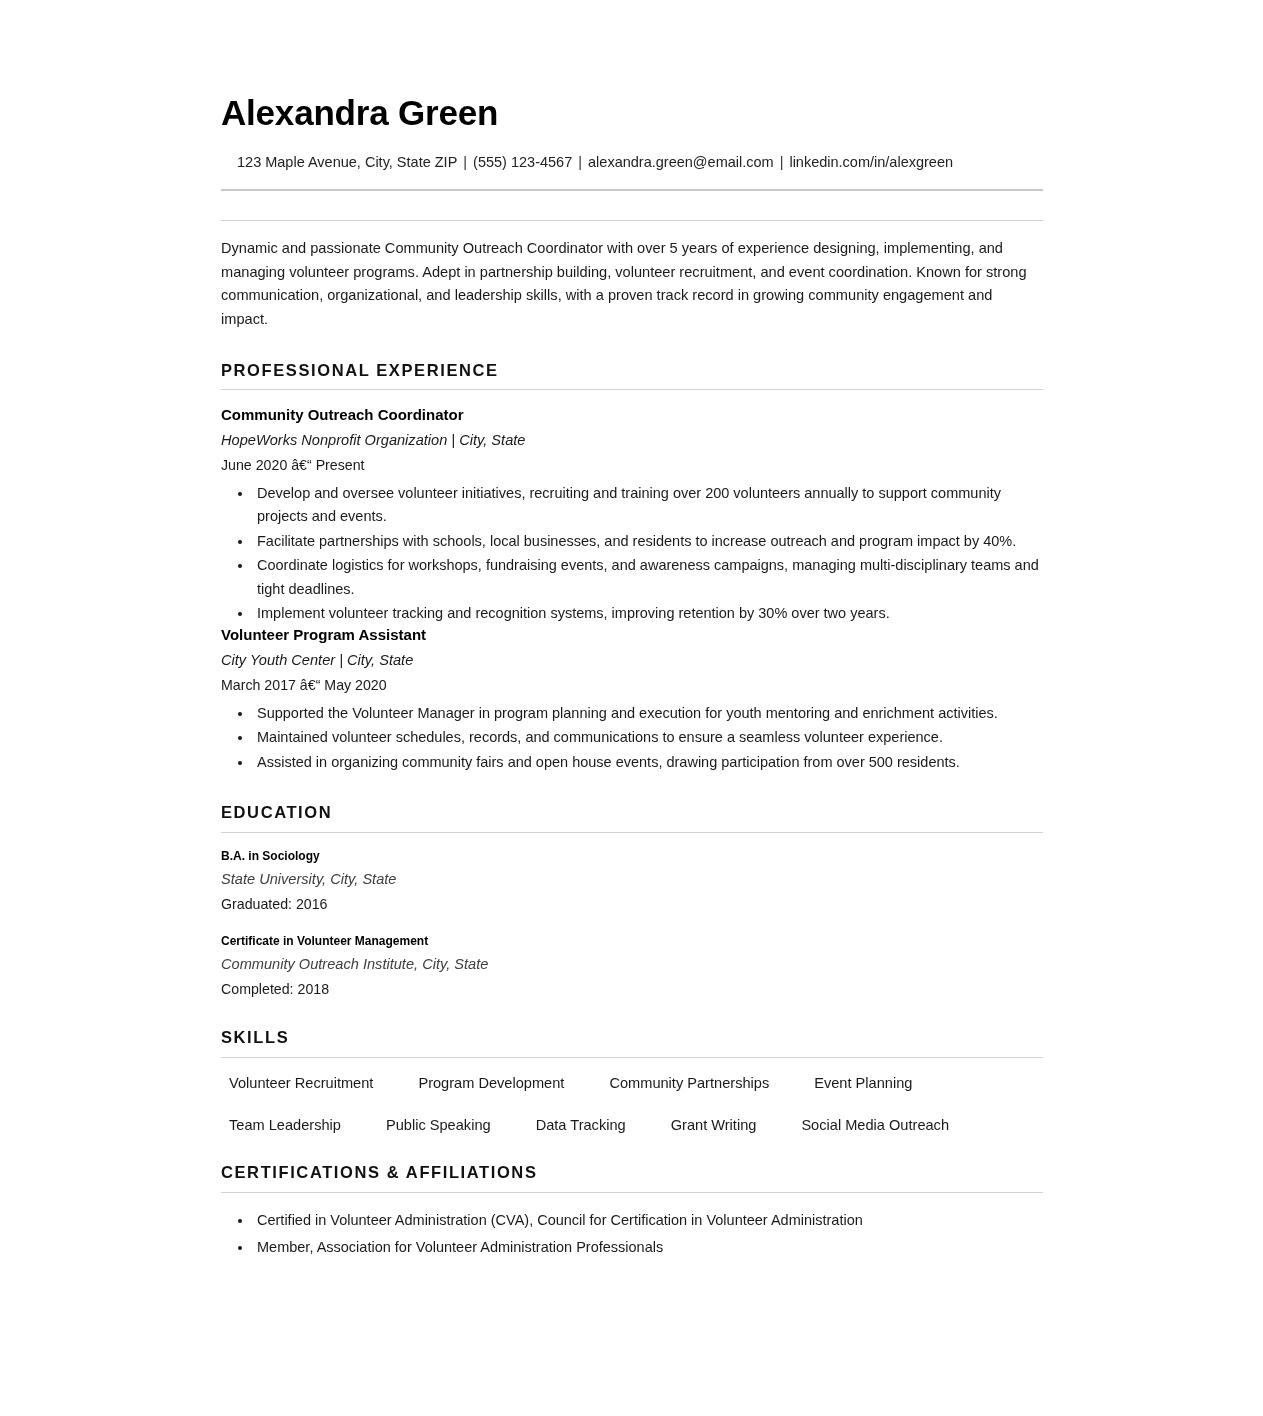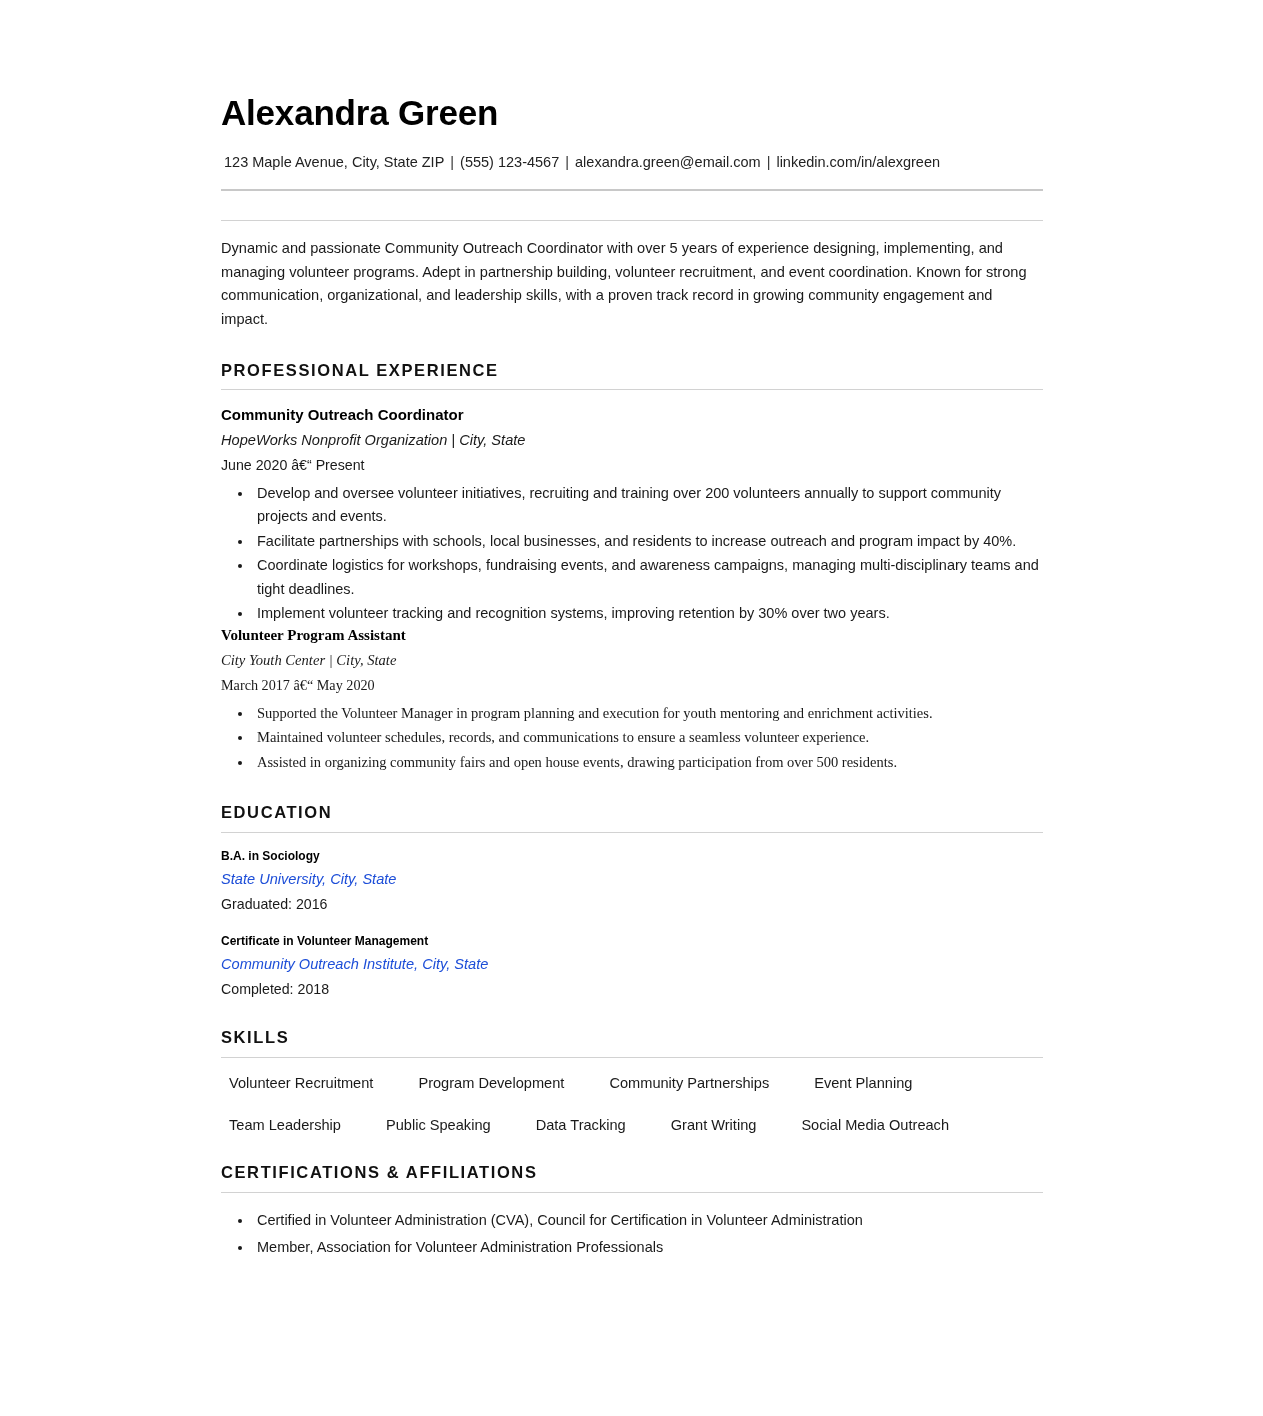--- a/index.html
+++ b/index.html
@@ -31,21 +31,21 @@
     font-weight: bold;
     letter-spacing: -0.2px;
     color: #000000;
     margin: 0 0 20px 0;
     line-height: 1.05;
   }
   .contact-line {
     font-size: 14.5px;
     color: #222222;
     line-height: 1.4;
-    margin: 3px;
+    margin: 16px;
     white-space: nowrap;
   }
   .contact-sep {
     display: inline-block;
     padding: 0 6px;
     color: #333333;
   }
   .header-rule {
     border: 0;
     border-top: 2px solid #c8c8c8;
@@ -80,21 +80,20 @@
     color: #1a1a1a;
     margin: 0;
     text-align: left;
   }
 
   
   .job {
   }
   .job:last-child {
     margin-bottom: 8px;
-    font-family: Liberation Serif, serif;
   }
   .job-title {
     font-size: 15px;
     font-weight: bold;
     color: #000000;
     margin: 0 0 6px 0;
     line-height: 1.25;
   }
   .job-org {
     font-size: 14.6px;
@@ -133,21 +132,21 @@
   .edu-degree {
     font-size: 12px;
     font-weight: bold;
     color: #000000;
     margin: 0 0 6px 0;
     line-height: 1.25;
   }
   .edu-school {
     font-size: 14.6px;
     font-style: italic;
-    color: #1d4ed8;
+    color: #404040;
     margin: 0 0 6px 0;
     line-height: 1.3;
   }
   .edu-date {
     font-size: 14.2px;
     color: #1a1a1a;
     margin: 0;
     line-height: 1.3;
   }
 

